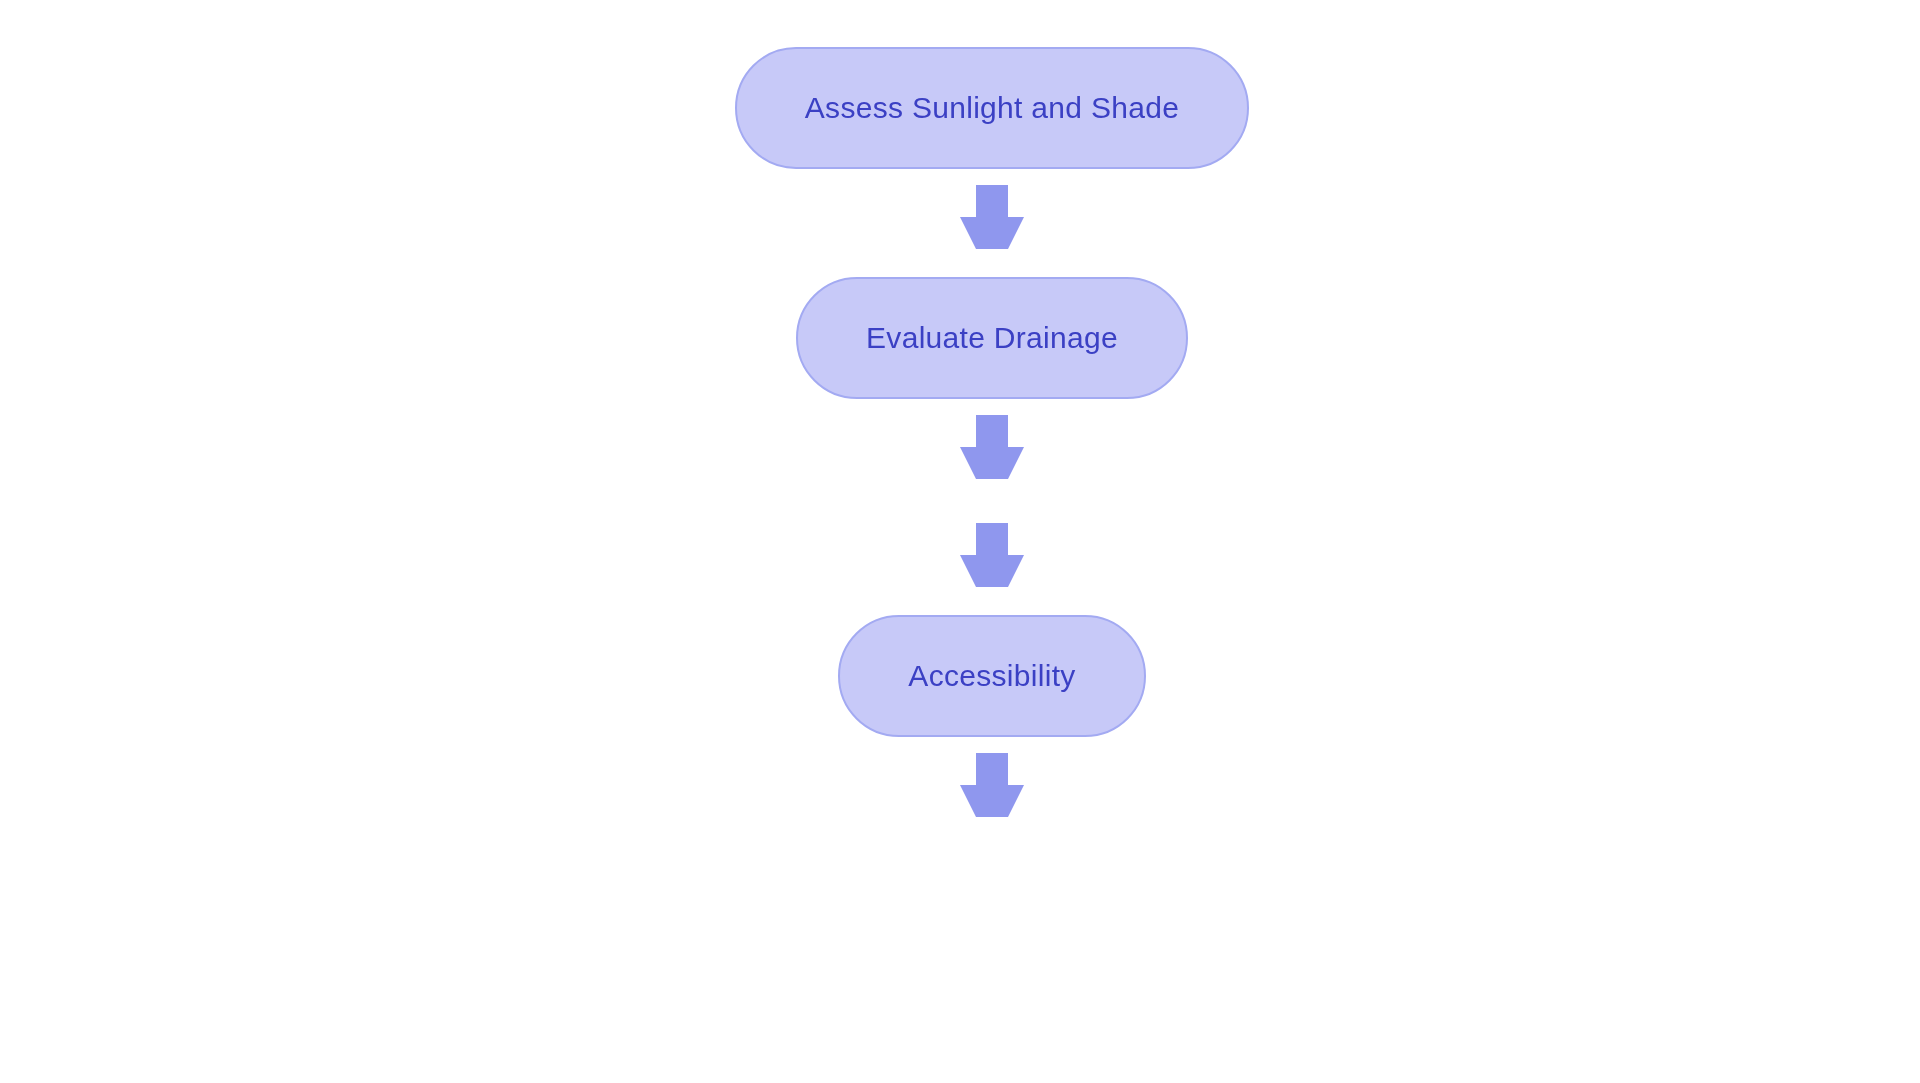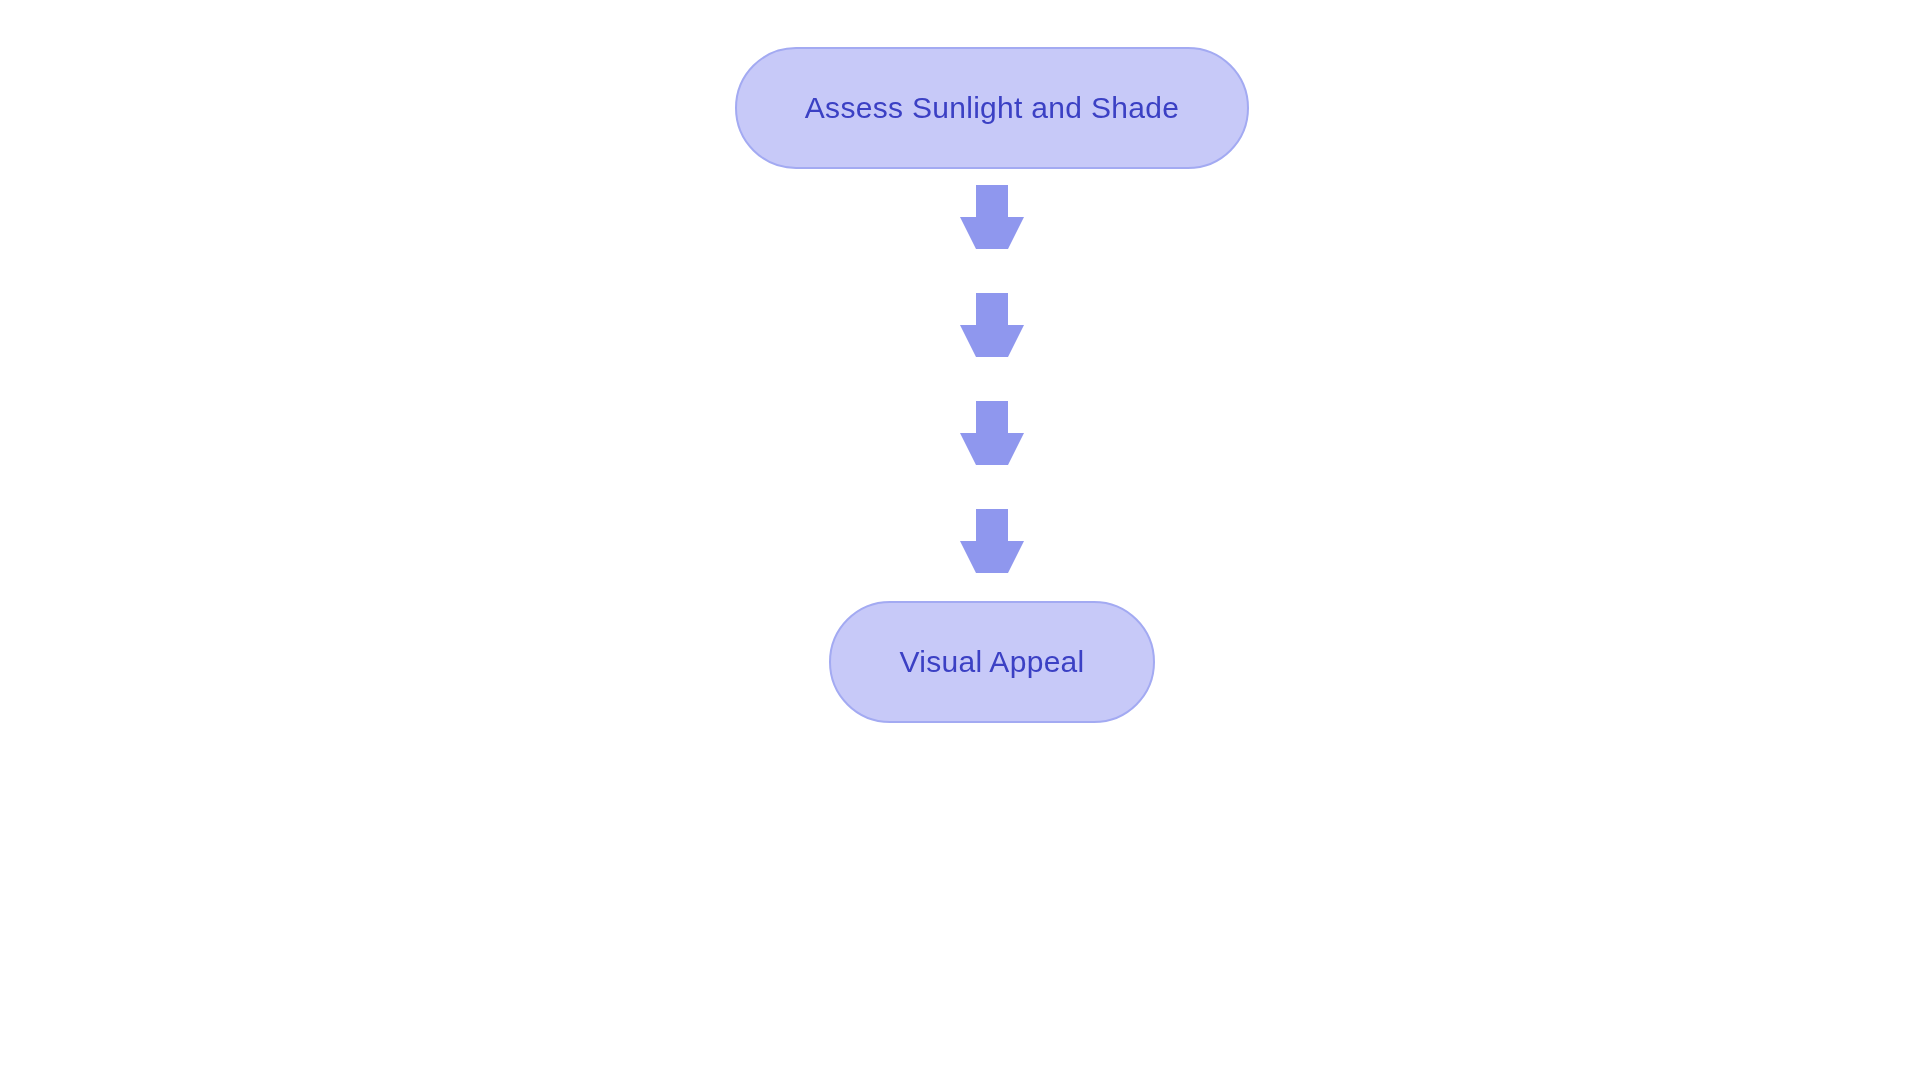--- a/index.html
+++ b/index.html
@@ -75,35 +75,38 @@
 
   <div class="flow-node">
     <span class="node-label">Assess Sunlight and Shade</span>
   </div>
 
   <div class="connector">
     <div class="shaft"></div>
     <div class="head"></div>
   </div>
 
-
-  <div class="connector">
-    <div class="shaft"></div>
-    <div class="head"></div>
+  <div class="flow-node">
+    <span class="node-label">Evaluate Drainage</span>
   </div>
-
 
   <div class="connector">
     <div class="shaft"></div>
     <div class="head"></div>
   </div>
 
 
   <div class="connector">
     <div class="shaft"></div>
     <div class="head"></div>
   </div>
 
   <div class="flow-node">
-    <span class="node-label">Visual Appeal</span>
+    <span class="node-label">Accessibility</span>
   </div>
+
+  <div class="connector">
+    <div class="shaft"></div>
+    <div class="head"></div>
+  </div>
+
 
 </div>
 
 </body></html>

